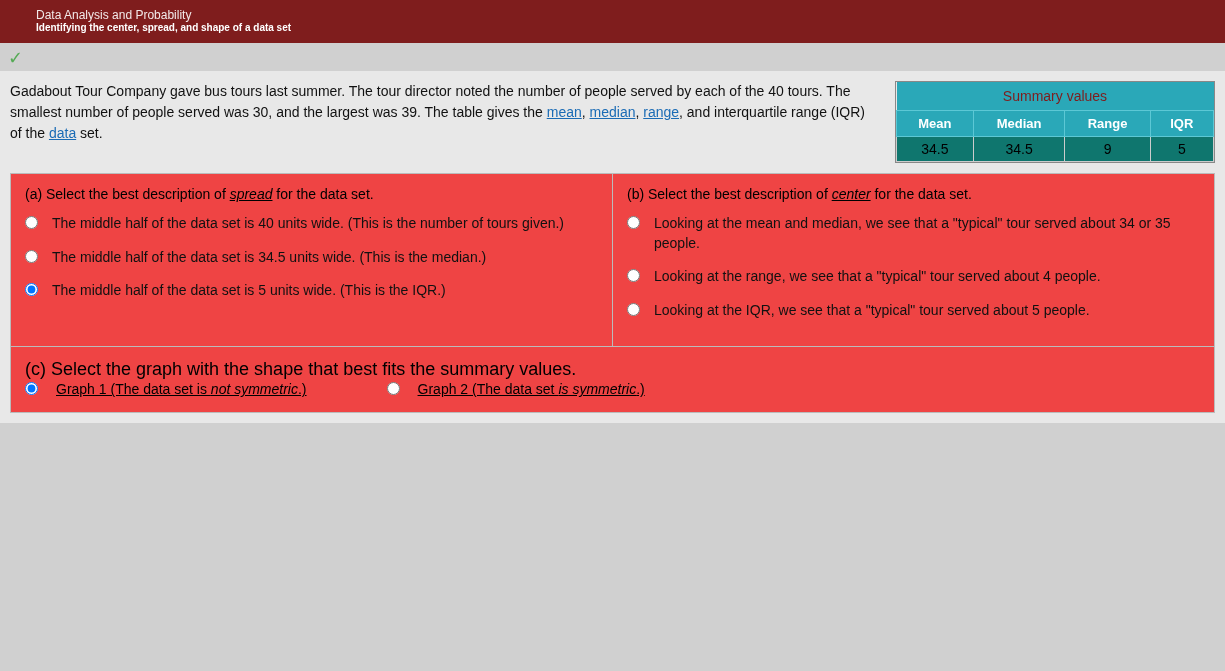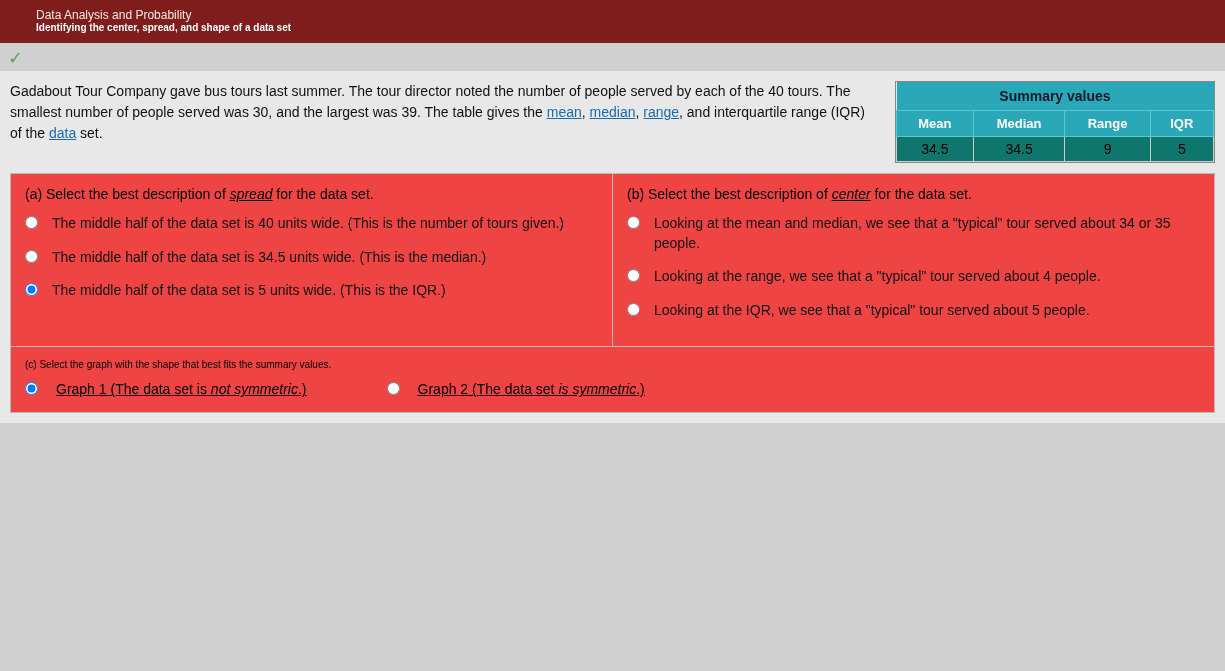--- a/index.html
+++ b/index.html
@@ -133,22 +133,22 @@
     .radio-option input[type="radio"] {
       margin-top: 2px;
       flex-shrink: 0;
     }
 
     .question-c {
       padding: 12px 14px;
     }
 
     .question-c-label {
-      font-size: 10px;
-      margin-bottom: 10px;
+      font-size: 18px;
+      margin-bottom: 0;
     }
 
     .radio-options-c {
       display: flex;
       gap: 80px;
       align-items: flex-start;
     }
 
     .radio-option-c {
       display: flex;
@@ -163,22 +163,22 @@
       margin-top: 2px;
     }
 
     .radio-option-c em {
       font-style: italic;
     }
 
     
     .summary-header-row th {
       background: #2aa8b8;
-      color: #0f172a;
-      font-weight: bold;
+      color: #7f1d1d;
+      font-weight: normal;
       font-size: 14px;
       border: none;
       padding: 6px 8px;
     }
 
     .col-names-row th {
       background: #2aa8b8;
       color: white;
       border: 1px solid #5cc8d5;
       padding: 5px 12px;

